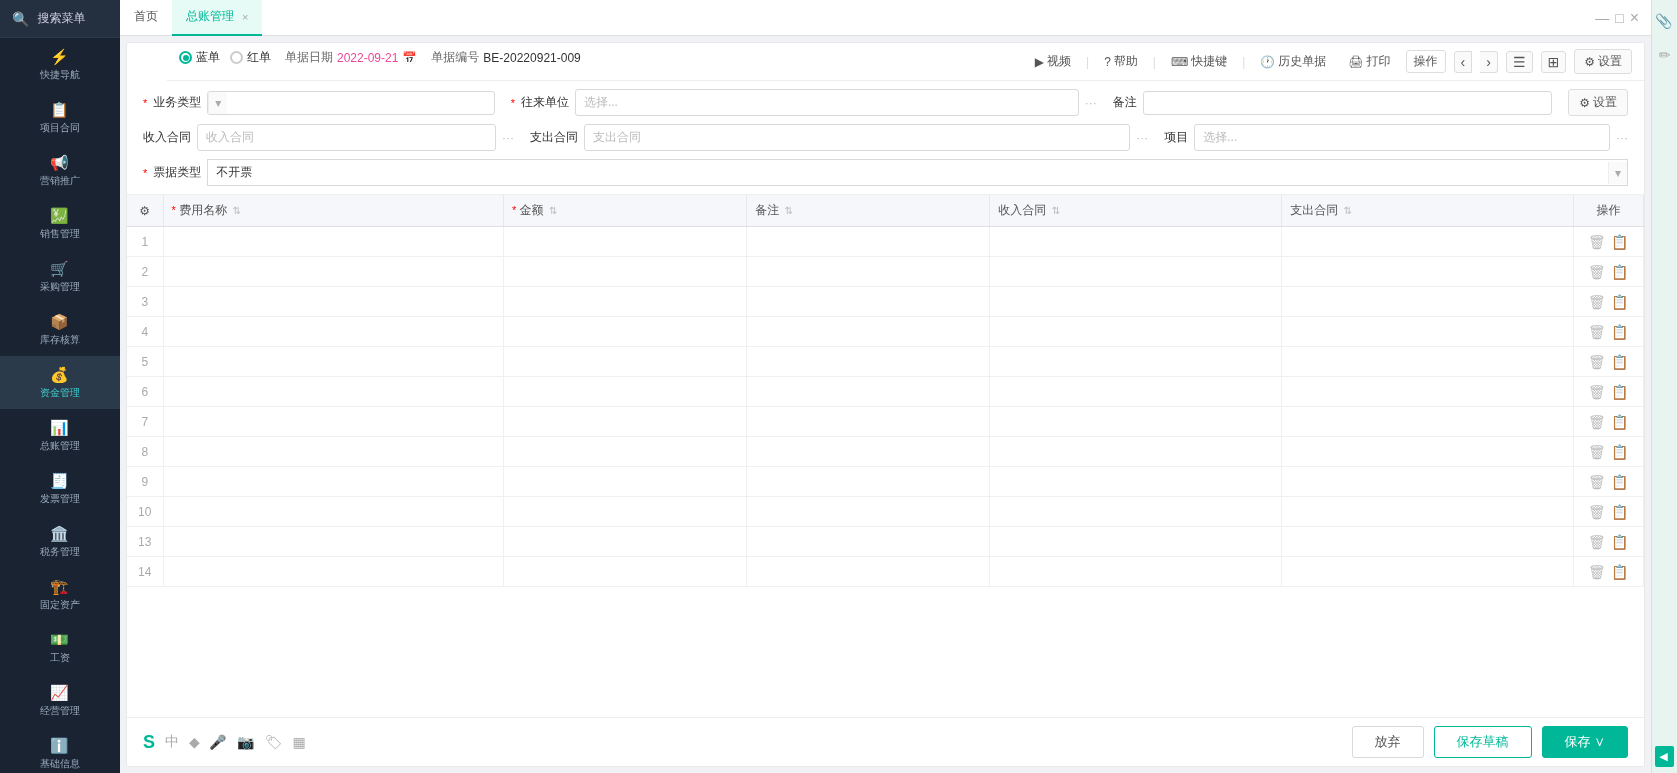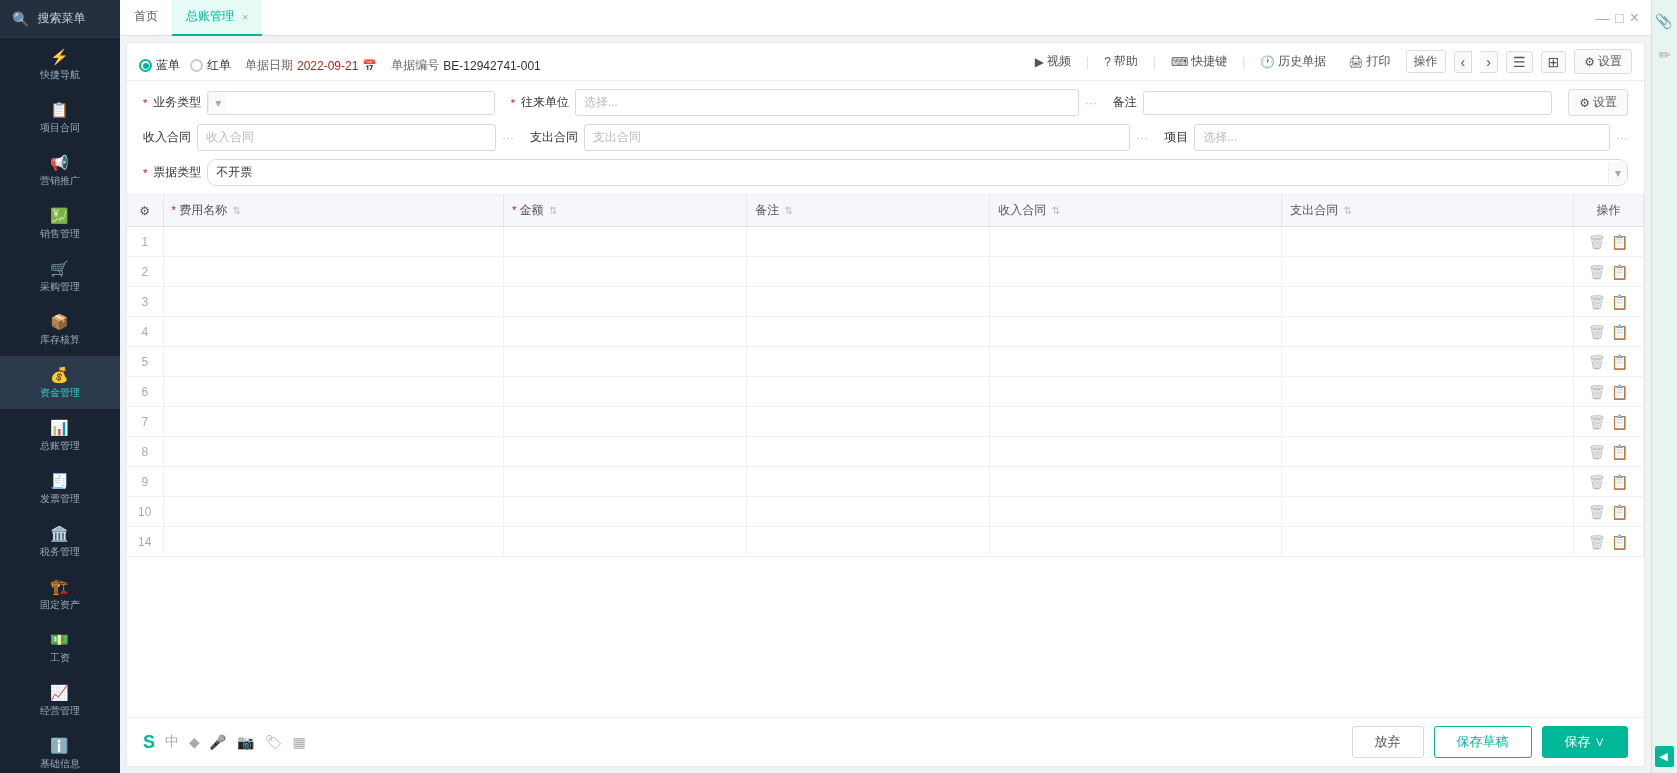--- a/index.html
+++ b/index.html
@@ -97,45 +97,45 @@
         </div>
       <div style="margin-left:auto; display:flex; align-items:center; gap:6px; padding: 0 12px;">
         <span style="color:#aaa; cursor:pointer; font-size:14px; line-height:1;">—</span>
         <span style="color:#aaa; cursor:pointer; font-size:14px; line-height:1;">□</span>
         <span style="color:#aaa; cursor:pointer; font-size:16px; line-height:1;">×</span>
       </div>
     </div>
 
     <div style="flex:1; background:#fff; margin:6px 6px 6px 6px; border:1px solid #e8e8e8; border-radius:3px; display:flex; flex-direction:column; overflow:hidden;">
 
-      <div style="display:flex; align-items:flex-end; padding:6px 12px; border-bottom:1px solid #eee; background:#fff; flex-shrink:0; gap:16px; justify-content:space-between;">
+      <div style="display:flex; align-items:flex-start; padding:6px 12px; border-bottom:1px solid #eee; background:#fff; flex-shrink:0; gap:16px; justify-content:space-between;margin-left:40px;">
         <div style="display:flex; align-items:center; gap:14px;">
 
           <div style="display:flex; align-items:center; gap:10px;">
             <label style="display:flex; align-items:center; gap:4px; cursor:pointer; font-size:12px; color:#333;">
               <span style="width:13px; height:13px; border-radius:50%; border:2px solid #00b897; display:inline-flex; align-items:center; justify-content:center;">
                 <span style="width:6px; height:6px; border-radius:50%; background:#00b897; display:block;"></span>
               </span>
               <span>蓝单</span>
             </label>
             <label style="display:flex; align-items:center; gap:4px; cursor:pointer; font-size:12px; color:#333;">
               <span style="width:13px; height:13px; border-radius:50%; border:2px solid #ccc; display:inline-flex; align-items:center; justify-content:center;"></span>
               <span>红单</span>
             </label>
           </div>
 
           <div style="display:flex; align-items:center; gap:4px; font-size:12px;">
             <span style="color:#666;">单据日期</span>
-            <span style="color:#b91c1c; font-weight:500;">2022-09-21</span>
+            <span style="color:#ec4899; font-weight:500;">2022-09-21</span>
             <span style="color:#999; cursor:pointer;">📅</span>
           </div>
 
           <div style="display:flex; align-items:center; gap:4px; font-size:12px;">
             <span style="color:#666;">单据编号</span>
-            <span style="color:#333; font-weight:500;">BE-12942741-001</span>
+            <span style="color:#333; font-weight:500;">BE-20220921-009</span>
           </div>
         </div>
         <div style="display:flex; align-items:center; gap:8px;">
           <span style="display:flex; align-items:center; gap:3px; padding:2px 7px; font-size:12px; color:#555; cursor:pointer; border-radius:3px;">
             <span>▶</span>
             <span>视频</span>
           </span>
           <span style="color:#ddd;">|</span>
           <span style="display:flex; align-items:center; gap:3px; padding:2px 7px; font-size:12px; color:#555; cursor:pointer;">
             <span>?</span>
@@ -226,21 +226,21 @@
             </div>
             <span style="color:#bbb; cursor:pointer;">···</span>
           </div>
         </div>
 
         <div style="display:flex; align-items:center; gap:16px;">
 
           <div style="display:flex; align-items:center; gap:6px; flex:1.2;">
             <span style="color:#f00; font-size:11px;">*</span>
             <span style="color:#333; font-size:12px; white-space:nowrap;">票据类型</span>
-            <div style="flex:1; border:1px solid #d9d9d9; border-radius:9px; display:flex; align-items:center; background:#fff; overflow:hidden;">
+            <div style="flex:1; border:1px solid #d9d9d9; border-radius:0; display:flex; align-items:center; background:#fff; overflow:hidden;">
               <span style="flex:1; padding:4px 8px; font-size:12px; color:#333;">不开票</span>
               <span style="padding:4px 6px; color:#aaa; border-left:1px solid #eee; background:#fafafa;">▾</span>
             </div>
           </div>
         </div>
       </div>
 
       <div style="flex:1; overflow:auto;">
         <table style="width:100%; border-collapse:collapse; font-size:12px;">
           <thead>
@@ -408,20 +408,34 @@
     <td style="padding:5px 8px; border-right:1px solid #f0f0f0; height:30px;"></td>
     <td style="padding:5px 8px; border-right:1px solid #f0f0f0; height:30px;"></td>
     <td style="padding:5px 8px; text-align:center; height:30px; width:70px;">
       <span style="display:flex; align-items:center; justify-content:center; gap:6px;">
         <span style="color:#bbb; cursor:pointer; font-size:14px;">🗑</span>
         <span style="color:#bbb; cursor:pointer; font-size:14px;">📋</span>
       </span>
     </td>
   </tr>
               <tr style="border-bottom: 1px solid rgb(240, 240, 240);">
+    <td style="text-align:center; color:#aaa; padding:5px 8px; border-right:1px solid #f0f0f0; height:30px; width:36px;">13</td>
+    <td style="padding:5px 8px; border-right:1px solid #f0f0f0; height:30px;"></td>
+    <td style="padding:5px 8px; border-right:1px solid #f0f0f0; height:30px;"></td>
+    <td style="padding:5px 8px; border-right:1px solid #f0f0f0; height:30px;"></td>
+    <td style="padding:5px 8px; border-right:1px solid #f0f0f0; height:30px;"></td>
+    <td style="padding:5px 8px; border-right:1px solid #f0f0f0; height:30px;"></td>
+    <td style="padding:5px 8px; text-align:center; height:30px; width:70px;">
+      <span style="display:flex; align-items:center; justify-content:center; gap:6px;">
+        <span style="color:#bbb; cursor:pointer; font-size:14px;">🗑</span>
+        <span style="color:#bbb; cursor:pointer; font-size:14px;">📋</span>
+      </span>
+    </td>
+  </tr>
+              <tr style="border-bottom: 1px solid rgb(240, 240, 240);">
     <td style="text-align:center; color:#aaa; padding:5px 8px; border-right:1px solid #f0f0f0; height:30px; width:36px;">14</td>
     <td style="padding:5px 8px; border-right:1px solid #f0f0f0; height:30px;"></td>
     <td style="padding:5px 8px; border-right:1px solid #f0f0f0; height:30px;"></td>
     <td style="padding:5px 8px; border-right:1px solid #f0f0f0; height:30px;"></td>
     <td style="padding:5px 8px; border-right:1px solid #f0f0f0; height:30px;"></td>
     <td style="padding:5px 8px; border-right:1px solid #f0f0f0; height:30px;"></td>
     <td style="padding:5px 8px; text-align:center; height:30px; width:70px;">
       <span style="display:flex; align-items:center; justify-content:center; gap:6px;">
         <span style="color:#bbb; cursor:pointer; font-size:14px;">🗑</span>
         <span style="color:#bbb; cursor:pointer; font-size:14px;">📋</span>

